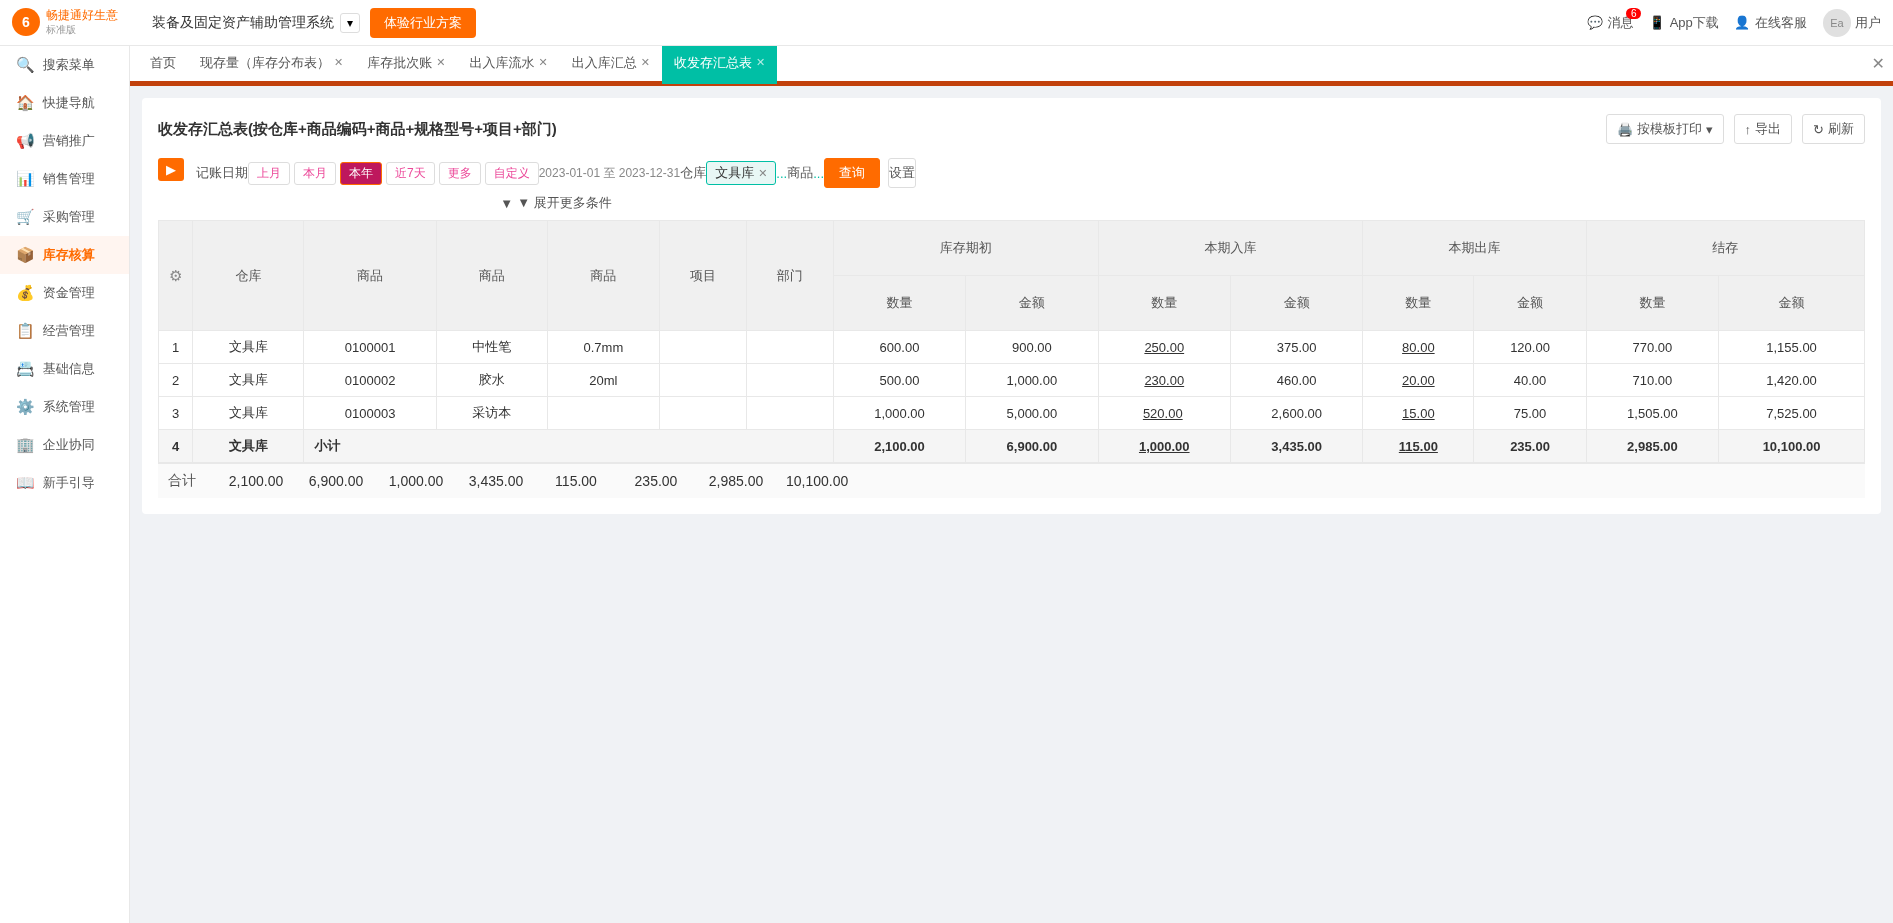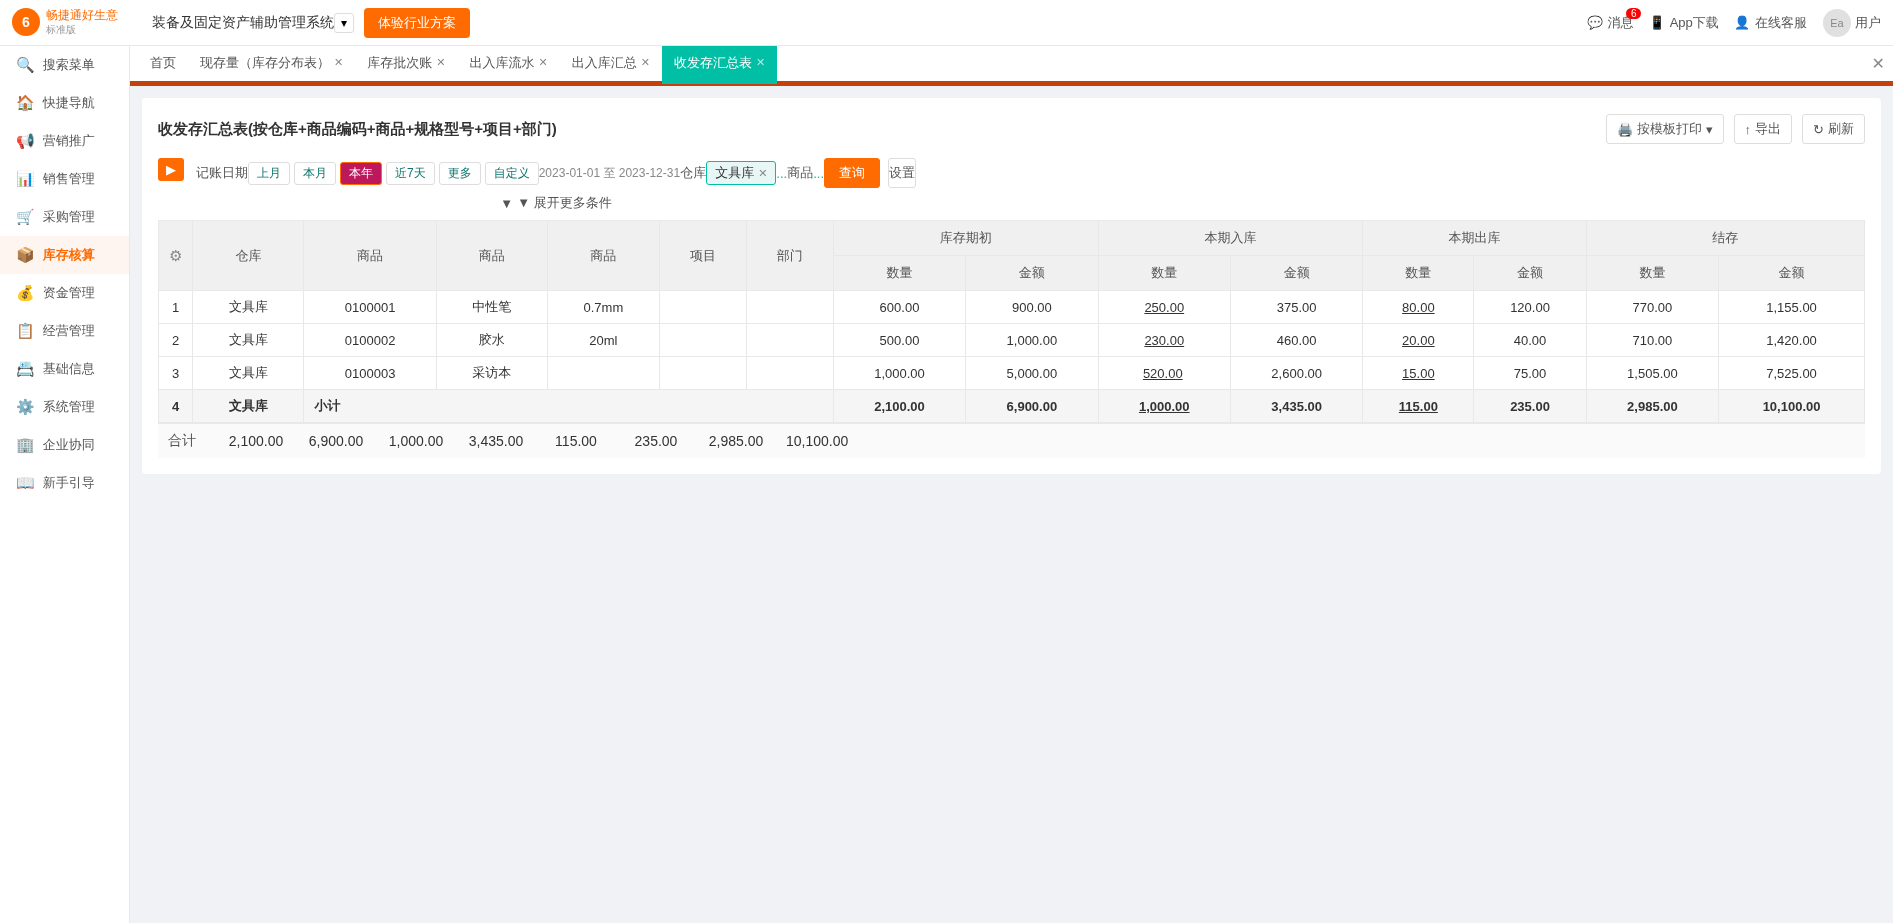--- a/index.html
+++ b/index.html
@@ -4,21 +4,21 @@
   <style>
     * { margin: 0; padding: 0; box-sizing: border-box; }
     body { font-family: 'Microsoft YaHei', Arial, sans-serif; font-size: 13px; background: #f0f2f5; color: #333; display: flex; flex-direction: column; height: 923px; overflow: hidden; }
 
     
     .top-header { display: flex; align-items: center; background: #fff; height: 46px; padding: 0 12px; border-bottom: 1px solid #e8e8e8; z-index: 100; }
     .logo-area { display: flex; align-items: center; width: 130px; }
     .logo-icon { width: 28px; height: 28px; background: #ff6b00; border-radius: 50%; display: flex; align-items: center; justify-content: center; color: #fff; font-weight: bold; font-size: 14px; margin-right: 6px; }
     .logo-text { font-size: 12px; color: #ff6b00; line-height: 1.2; }
     .logo-sub { font-size: 10px; color: #999; }
-    .system-title { display: flex; align-items: center; gap: 0; margin-left: 10px; }
+    .system-title { display: flex; align-items: center; gap: 6px; margin-left: 10px; }
     .system-title span { font-size: 14px; color: #333; }
     .system-title .dropdown-btn { background: none; border: 1px solid #ddd; border-radius: 3px; padding: 2px 6px; cursor: pointer; font-size: 12px; }
     .try-btn { background: #ff6b00; color: #fff; border: none; border-radius: 4px; padding: 6px 14px; cursor: pointer; font-size: 13px; margin-left: 10px; }
     .header-right { margin-left: auto; display: flex; align-items: center; gap: 16px; }
     .header-right-item { display: flex; align-items: center; gap: 4px; cursor: pointer; color: #555; font-size: 13px; position: relative; }
     .badge { background: #f00; color: #fff; border-radius: 10px; padding: 0 5px; font-size: 10px; position: absolute; top: -6px; right: -8px; }
     .user-avatar { width: 28px; height: 28px; background: #e0e0e0; border-radius: 50%; display: flex; align-items: center; justify-content: center; font-size: 11px; color: #888; text-align: center; }
 
     
     .layout { display: flex; flex: 1; overflow: hidden; }
@@ -42,33 +42,33 @@
     .page-area { flex: 1; overflow-y: auto; padding: 12px; }
     .page-card { background: #fff; border-radius: 4px; padding: 16px; }
     .page-title { font-size: 15px; font-weight: bold; color: #333; margin-bottom: 14px; display: flex; align-items: center; gap: 8px; }
     .page-title-actions { margin-left: auto; display: flex; align-items: center; gap: 10px; }
     .action-btn { display: flex; align-items: center; gap: 4px; padding: 5px 10px; border: 1px solid #ddd; border-radius: 3px; cursor: pointer; font-size: 13px; color: #555; background: #fff; }
     .query-btn { background: #ff6b00; color: #fff; border: 1px solid #ff6b00; border-radius: 3px; padding: 5px 14px; cursor: pointer; font-size: 13px; }
     .settings-btn { background: #fff; color: #555; border: 1px solid #ddd; border-radius: 3px; padding: 5px 0; cursor: pointer; font-size: 13px; }
     .filter-toggle { background: #ff6b00; color: #fff; border: none; border-radius: 3px; padding: 4px 8px; cursor: pointer; font-size: 13px; }
     .filter-label { color: #555; font-size: 13px; white-space: nowrap; }
     .date-btns { display: flex; gap: 4px; }
-    .date-btn { padding: 2px 8px; border: 1px solid #ddd; border-radius: 3px; cursor: pointer; font-size: 12px; color: #0f766e; background: #fff; }
+    .date-btn { padding: 2px 8px; border: 1px solid #ddd; border-radius: 3px; cursor: pointer; font-size: 12px; color: #ec4899; background: #fff; }
     .date-btn.active { background: #be185d; color: #fff; border-color: #ff6b00; }
     .date-range { font-size: 12px; color: #888; }
     .warehouse-tag { display: flex; align-items: center; gap: 4px; background: #e8f7f5; border: 1px solid #00bfa5; border-radius: 3px; padding: 2px 8px; font-size: 13px; color: #333; }
     .warehouse-tag .rm { cursor: pointer; color: #888; font-size: 11px; }
     .more-btn { color: #00bfa5; cursor: pointer; font-size: 13px; border: none; background: none; }
     .expand-btn { display: flex; align-items: center; gap: 4px; color: #555; cursor: pointer; font-size: 13px; border: none; background: none; }
 
     
     .table-container { overflow-x: auto; }
     table { width: 100%; border-collapse: collapse; font-size: 13px; }
     thead tr { background: #f5f5f5; }
-    th { padding: 8px 10px; text-align: center; border: 1px solid #e8e8e8; color: #555; font-weight: normal; white-space: nowrap; }
+    th { padding: 18px 10px; text-align: center; border: 1px solid #e8e8e8; color: #555; font-weight: normal; white-space: nowrap; }
     td { padding: 7px 10px; text-align: center; border: 1px solid #e8e8e8; color: #333; white-space: nowrap; }
     .col-header-group { background: #f0f0f0; }
     .subtotal-row td { font-weight: bold; background: #f5f5f5; }
     .settings-col { width: 32px; text-align: center; }
 
     
     .table-footer { display: flex; align-items: center; padding: 8px 10px; border-top: 1px solid #e8e8e8; background: #fafafa; font-size: 14px; }
     .footer-label { color: #555; margin-right: 20px; }
     .footer-values { display: flex; gap: 0; }
     .footer-cell { padding: 0 10px; min-width: 80px; text-align: center; color: #333; }

